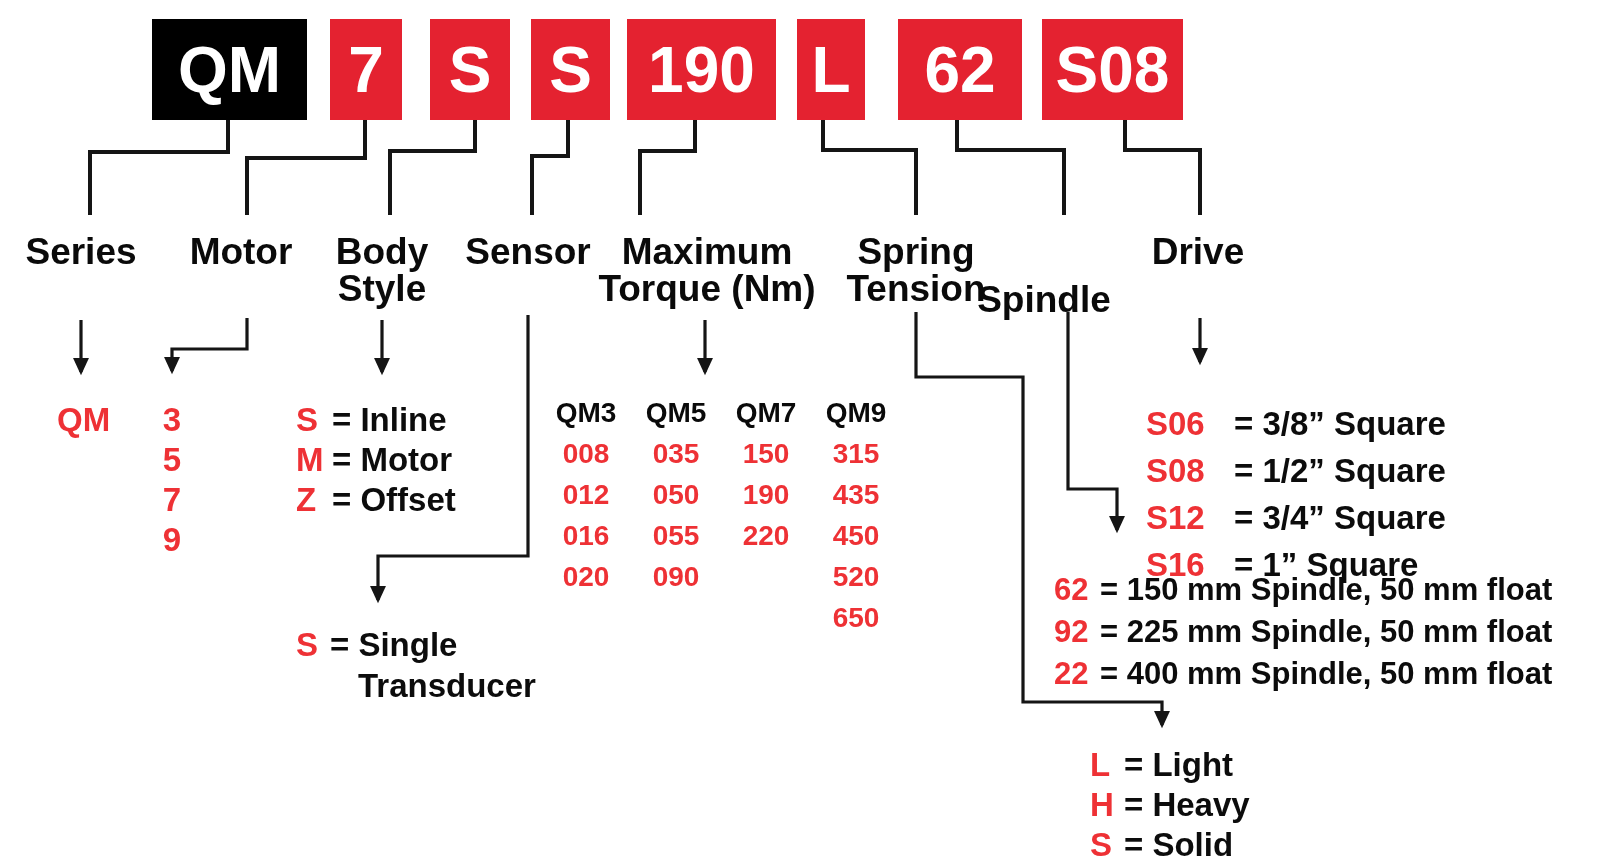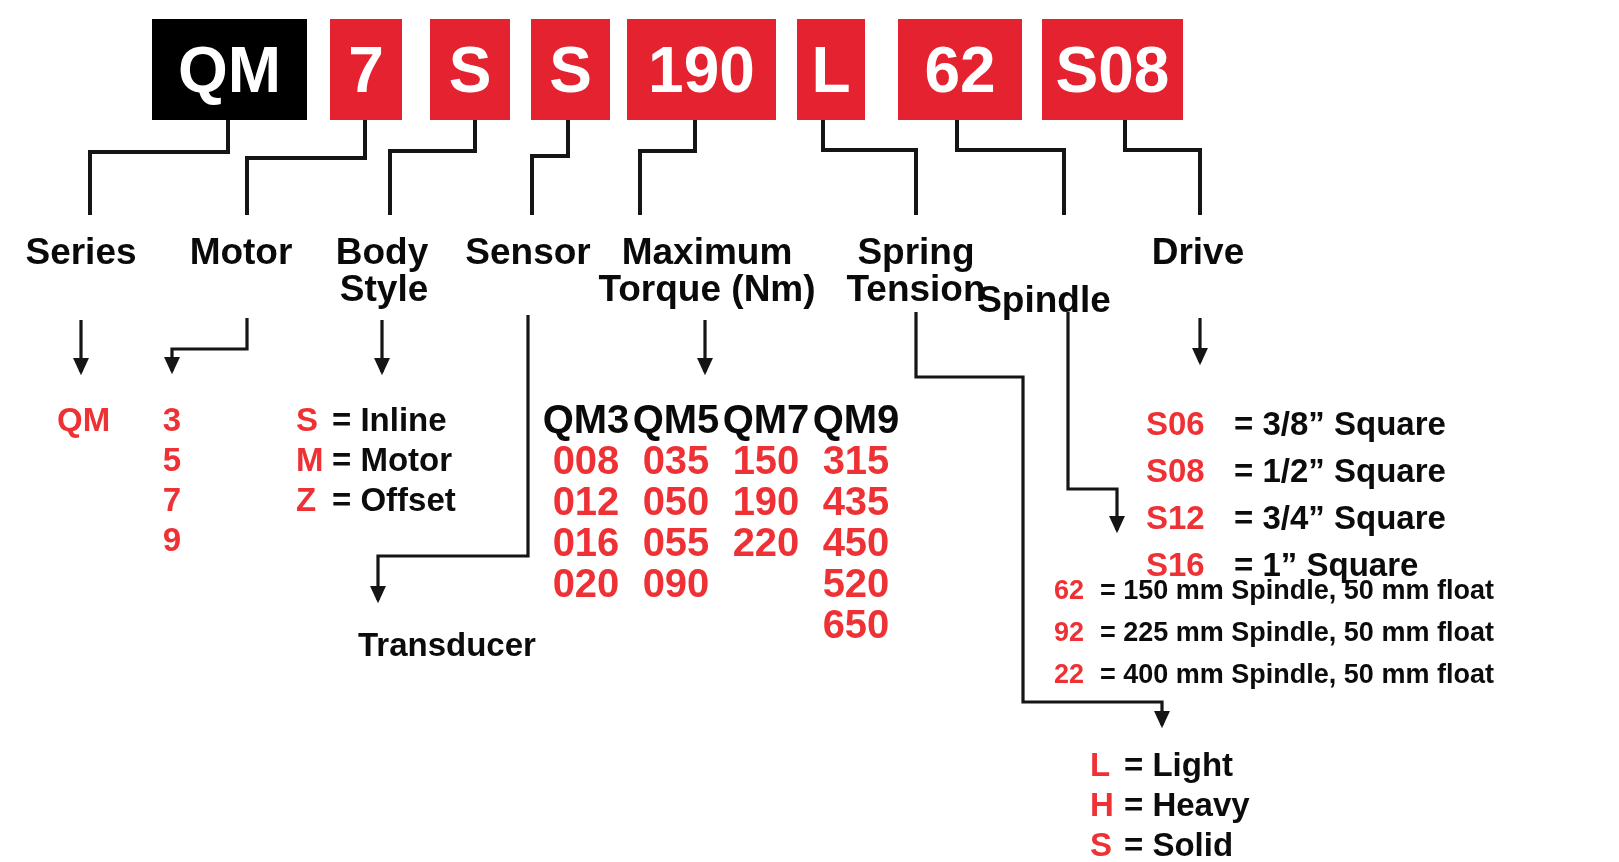--- a/index.html
+++ b/index.html
@@ -29,27 +29,27 @@
   
   .body-list .k   { min-width:36px; }
   .kc-list  .k    { min-width:70px; }
   .drive-list .k  { min-width:88px; }
   .spindle-list .k{ min-width:46px; }
   .spring-list .k { min-width:34px; }
   .motor-list { text-align:center; width:28px; }
   .tq {
     position:absolute; left:541px; top:397px;
     display:grid; grid-template-columns:repeat(4,90px); grid-auto-rows:41px;
-    font-size:40px; text-align:center;
+    font-size:28px; text-align:center;
   }
   .tq .hd { color:#0a0a0a; }
   .tq .cell { color:#ee3135; }
   .kc-list { line-height:40px; }
   .drive-list { line-height:47px; }
-  .spindle-list { font-size:27px; line-height:42px; }
+  .spindle-list { font-size:31px; line-height:42px; }
   .spring-list { line-height:40px; }
   .sensor-list { line-height:41px; }
   .sensor-line2 { margin-left:62px; }
 </style>
 </head>
 <body>
 
 <div class="canvas">
 
   <svg class="wires" viewBox="0 0 1619 862">
@@ -82,21 +82,21 @@
   <div class="box" style="left:330px;width:72px;">7</div>
   <div class="box" style="left:430px;width:80px;">S</div>
   <div class="box" style="left:531px;width:79px;">S</div>
   <div class="box" style="left:627px;width:149px;">190</div>
   <div class="box" style="left:797px;width:68px;">L</div>
   <div class="box" style="left:898px;width:124px;">62</div>
   <div class="box" style="left:1042px;width:141px;">S08</div>
 
   <div class="lbl" style="left:81px;">Series</div>
   <div class="lbl" style="left:241px;">Motor</div>
-  <div class="lbl" style="left:382px;text-align:right;">
+  <div class="lbl" style="left:382px;">
     <div>Body</div>
     <div>Style</div>
   </div>
   <div class="lbl" style="left:528px;">Sensor</div>
   <div class="lbl" style="left:707px;">
     <div>Maximum</div>
     <div>Torque (Nm)</div>
   </div>
   <div class="lbl" style="left:916px;">
     <div>Spring</div>
@@ -114,20 +114,21 @@
     <div>9</div>
   </div>
 
   <div class="abs vals body-list" style="left:296px;top:400px;">
     <div><span class="k red">S</span><span>= Inline</span></div>
     <div><span class="k red">M</span><span>= Motor</span></div>
     <div><span class="k red">Z</span><span>= Offset</span></div>
   </div>
 
   <div class="abs vals sensor-list" style="left:296px;top:624px;">
+    <div><span class="k red" style="min-width:34px;">S</span><span>= Single</span></div>
     <div class="sensor-line2">Transducer</div>
   </div>
 
   <div class="tq">
     <div class="hd">QM3</div>
     <div class="hd">QM5</div>
     <div class="hd">QM7</div>
     <div class="hd">QM9</div>
     <div class="cell">008</div>
     <div class="cell">035</div>

